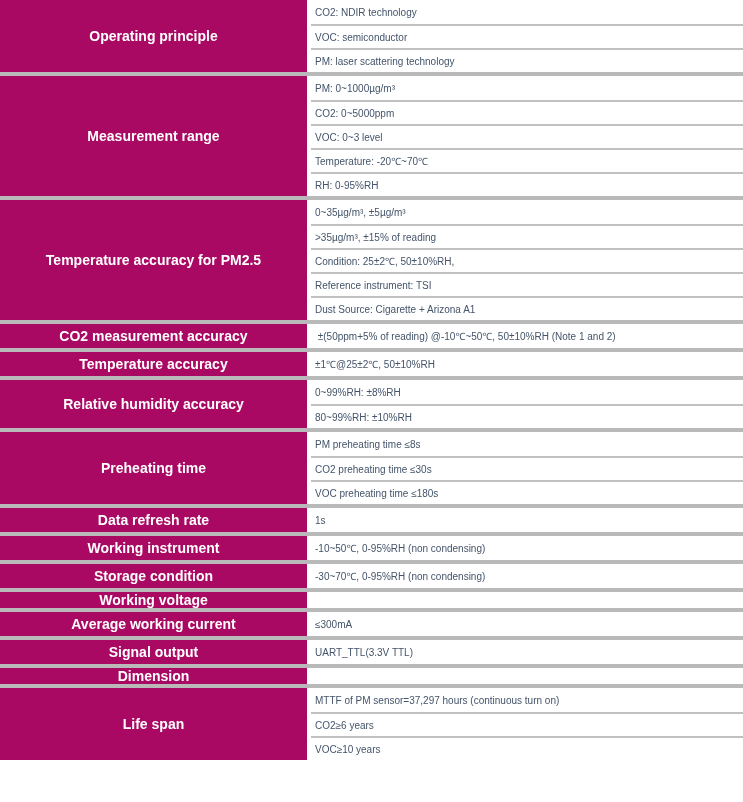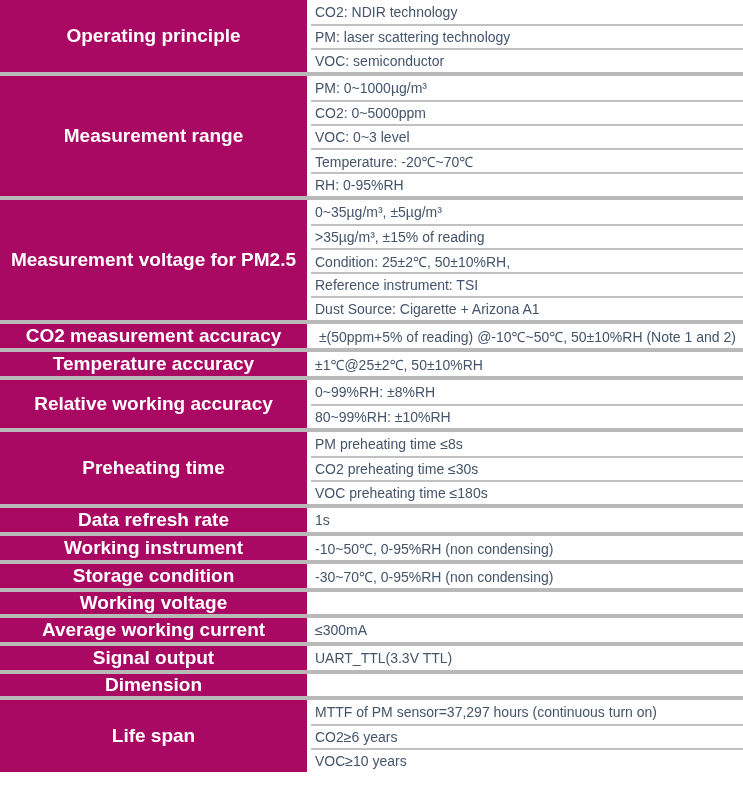--- a/index.html
+++ b/index.html
@@ -24,21 +24,21 @@
     align-items: stretch;
     border-top: 4px solid var(--group-div);
   }
   .group:first-child { border-top: none; }
 
   .group-label {
     flex: 0 0 311px;
     width: 311px;
     background: var(--cat-bg);
     color: var(--cat-text);
-    font-size: 19px;
+    font-size: 14px;
     font-weight: bold;
     display: flex;
     align-items: center;
     justify-content: center;
     text-align: center;
     border-right: 4px solid var(--col-gap);
     padding: 0 8px;
   }
 
   .group-values {
@@ -46,43 +46,43 @@
     min-width: 0;
     display: flex;
     flex-direction: column;
   }
 
   .value-row {
     height: 24px;
     display: flex;
     align-items: center;
     padding-left: 4px;
-    font-size: 14px;
+    font-size: 10px;
     color: var(--val-text);
     white-space: pre;
     overflow: hidden;
     border-top: 2px solid var(--row-div);
     background: #FFFFFF;
   }
   .value-row:first-child { border-top: none; }
 </style>
 </head>
 <body>
 
 <div class="spec-table" id="spec-table-root">
   <section class="group">
     <div class="group-label">
       <span>Operating principle</span>
     </div>
     <div class="group-values">
   <div class="value-row">CO2: NDIR technology</div>
 
+  <div class="value-row">VOC: semiconductor</div>
+
   <div class="value-row">PM: laser scattering technology</div>
-
-  <div class="value-row">VOC: semiconductor</div>
 </div>
   </section>
 
   <section class="group">
     <div class="group-label">
       <span>Measurement range</span>
     </div>
     <div class="group-values">
   <div class="value-row">PM: 0~1000µg/m³</div>
 
@@ -91,21 +91,21 @@
   <div class="value-row">VOC: 0~3 level</div>
 
   <div class="value-row">Temperature: -20℃~70℃</div>
 
   <div class="value-row">RH: 0-95%RH</div>
 </div>
   </section>
 
   <section class="group">
     <div class="group-label">
-      <span>Measurement voltage for PM2.5</span>
+      <span>Temperature accuracy for PM2.5</span>
     </div>
     <div class="group-values">
   <div class="value-row">0~35µg/m³, ±5µg/m³</div>
 
   <div class="value-row">&gt;35µg/m³, ±15% of reading</div>
 
   <div class="value-row">Condition: 25±2℃, 50±10%RH,</div>
 
   <div class="value-row">Reference instrument: TSI</div>
 
@@ -126,21 +126,21 @@
     <div class="group-label">
       <span>Temperature accuracy</span>
     </div>
     <div class="group-values">
   <div class="value-row">±1℃@25±2℃, 50±10%RH</div>
 </div>
   </section>
 
   <section class="group">
     <div class="group-label">
-      <span>Relative working accuracy</span>
+      <span>Relative humidity accuracy</span>
     </div>
     <div class="group-values">
   <div class="value-row">0~99%RH: ±8%RH</div>
 
   <div class="value-row">80~99%RH: ±10%RH</div>
 </div>
   </section>
 
   <section class="group">
     <div class="group-label">

